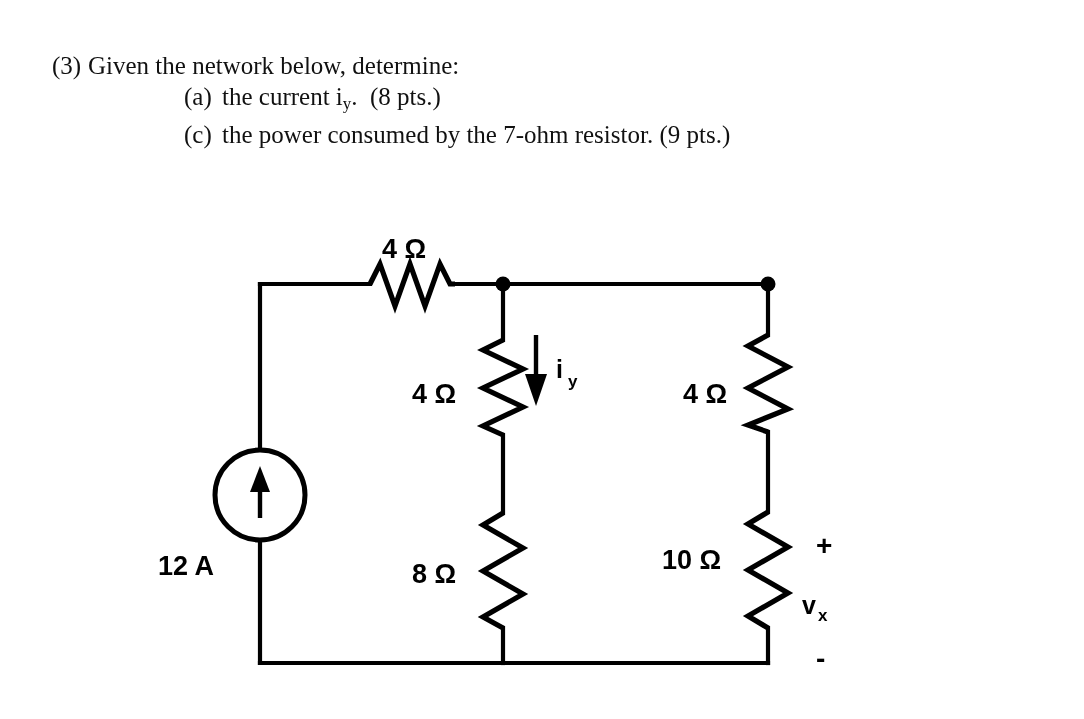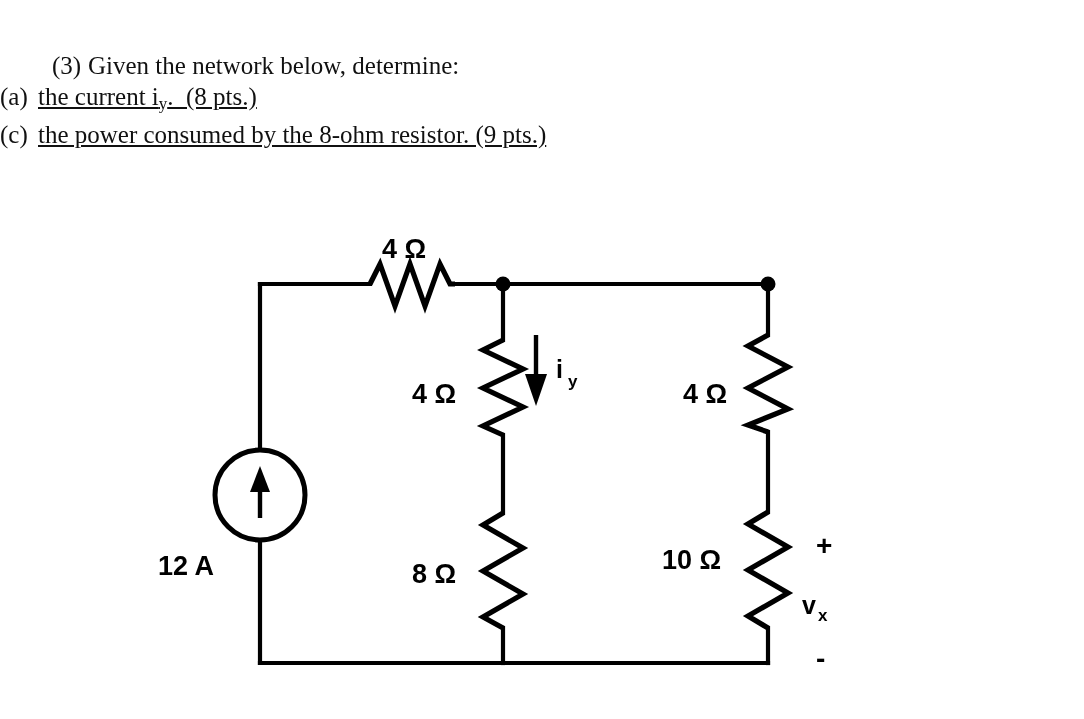--- a/index.html
+++ b/index.html
@@ -27,21 +27,21 @@
   .prob-line {
     font-size: 25px;
     line-height: 31px;
     white-space: pre;
     color: #111111;
   }
   .prob-head {
     padding-left: 52px;
   }
   .prob-sub {
-    text-decoration: underline;
+    padding-left: 184px;
   }
   .lbl-num {
     display: inline-block;
     min-width: 36px;
   }
   .sub-tag {
     display: inline-block;
     min-width: 38px;
   }
   sub {
@@ -119,21 +119,21 @@
 </head>
 <body>
 
 <div id="problem">
 
   <div class="prob-line prob-head"><span class="lbl-num">(3)</span><span>Given the network below, determine:</span></div>
 
   <div class="prob-line prob-sub"><span class="sub-tag">(a)</span><span>the current i</span><sub>y</sub><span>.  (8 pts.)</span></div>
 
 
-  <div class="prob-line prob-sub"><span class="sub-tag">(c)</span><span>the power consumed by the 8-ohm resistor. (9 pts.)</span><sub></sub><span></span></div>
+  <div class="prob-line prob-sub"><span class="sub-tag">(c)</span><span>the power consumed by the 7-ohm resistor. (9 pts.)</span><sub></sub><span></span></div>
 
 </div>
 
 <div id="circuit-wrap">
 <svg id="circuit" width="1084" height="719" viewBox="0 0 1084 719" xmlns="http://www.w3.org/2000/svg">
 
   <path class="wire" d="M 260 284 L 370 284"></path>
   <path class="wire" d="M 455 284 L 768 284"></path>
 
   <path class="zig" d="M 370 284 L 380 264 L 395 306 L 410 264 L 425 306 L 440 264 L 450 284 L 455 284"></path>

